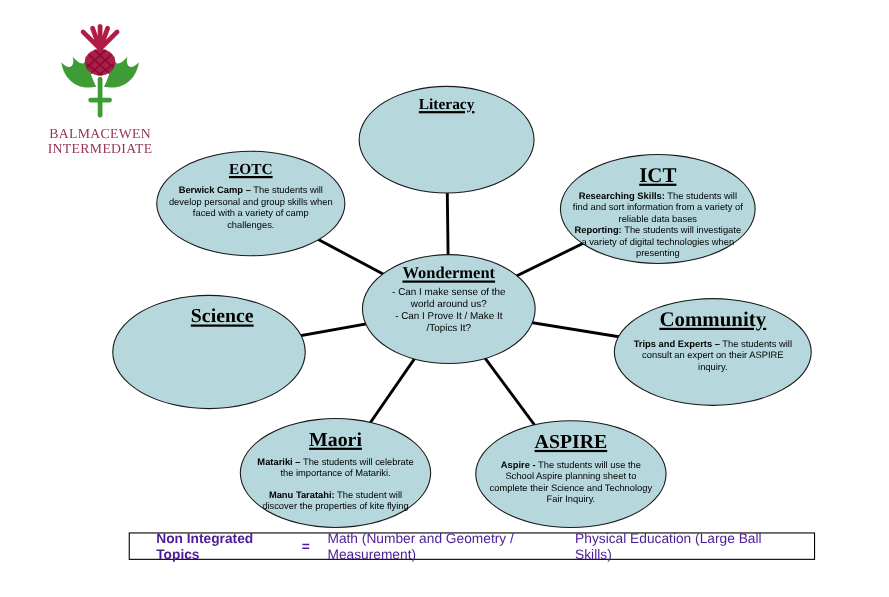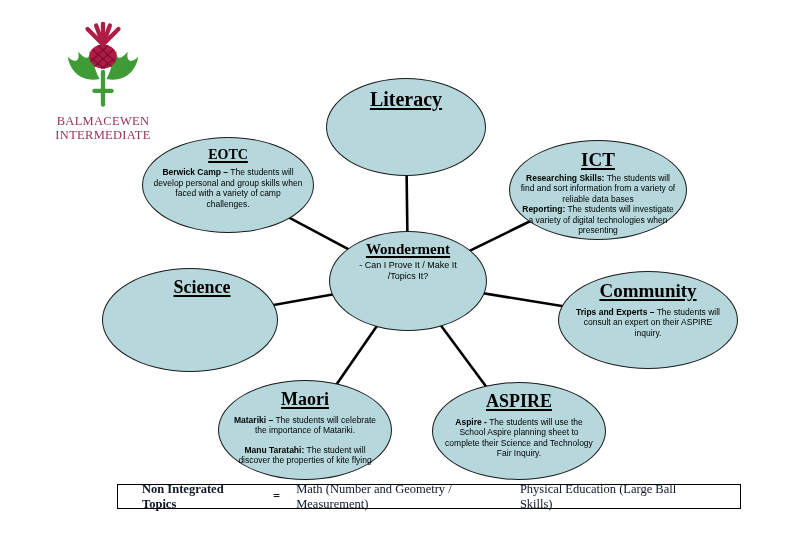--- a/index.html
+++ b/index.html
@@ -28,31 +28,31 @@
     font-family:"Liberation Serif", serif;font-weight:bold;
     text-decoration:underline;text-decoration-thickness:1.5px;text-underline-offset:2px;
     margin-top:9px;line-height:1.1;
   }
   .node-body{
     font-size:8.5px;line-height:10.5px;max-width:88%;margin-top:2px;
   }
   .seg b{font-weight:bold;}
   .seg .blk{display:block;}
   .seg.gap{margin-top:9px;}
-  .logo{position:absolute;left:44px;top:22px;width:118px;text-align:center;}
+  .logo{position:absolute;left:32px;top:22px;width:118px;text-align:center;}
   .logo svg{display:block;margin:0 auto;}
   .logo-text{
     font-family:"Liberation Serif", serif;color:var(--logo-text-color);
     font-size:12.5px;line-height:14px;letter-spacing:0.3px;margin-top:4px;
   }
   .footer{
     position:absolute;left:117px;top:484px;width:624px;height:25px;
     border:1.8px solid #000;box-sizing:border-box;background:#fff;
     display:flex;align-items:center;
-    font-family:Liberation Serif, serif;font-size:12.5px;color:#0f172a;
+    font-family:Liberation Sans, sans-serif;font-size:12.5px;color:#4c1d95;
     padding:0 34px 0 24px;
   }
   .footer .lbl{font-weight:bold;}
   .footer .eq{margin:0 16px 0 16px;font-weight:bold;}
   .footer .item2{margin-left:auto;}
 </style>
 </head>
 <body>
 
 <div class="stage">
@@ -96,41 +96,42 @@
         <line x1="64" y1="42" x2="48" y2="54"></line>
       </g>
     </svg>
     <div class="logo-text">
       <div>BALMACEWEN</div>
       <div>INTERMEDIATE</div>
     </div>
   </div>
 
   <div class="node" style="left:326px;top:78px;width:160px;height:98px;">
-    <div class="node-title" style="font-size:20px;">Literacy</div>
+    <div class="node-title" style="font-size:14px;">Literacy</div>
   </div>
 
   <div class="node" style="left:509px;top:140px;width:178px;height:100px;">
     <div class="node-title" style="font-size:19px;">ICT</div>
     <div class="node-body">
       <div class="seg"><b>Researching Skills:</b><span> The students will find and sort information from a variety of reliable data bases</span></div>
       <div class="seg"><b>Reporting:</b><span> The students will investigate a variety of digital technologies when presenting</span></div>
     </div>
   </div>
 
   <div class="node" style="left:142px;top:137px;width:172px;height:96px;">
     <div class="node-title" style="font-size:14px;">EOTC</div>
     <div class="node-body" style="margin-top:5px;">
       <div class="seg"><b>Berwick Camp –</b><span> The students will develop personal and group skills when faced with a variety of camp challenges.</span></div>
     </div>
   </div>
 
   <div class="node" style="left:329px;top:231px;width:158px;height:100px;">
     <div class="node-title" style="font-size:15px;">Wonderment</div>
     <div class="node-body" style="font-size:9px;line-height:11px;max-width:120px;">
+      <div class="seg">- Can I make sense of the world around us?</div>
       <div class="seg">- Can I Prove It / Make It /Topics It?</div>
     </div>
   </div>
 
   <div class="node" style="left:558px;top:271px;width:180px;height:98px;">
     <div class="node-title" style="font-size:19px;">Community</div>
     <div class="node-body" style="margin-top:5px;">
       <div class="seg"><b>Trips and Experts –</b><span> The students will consult an expert on their ASPIRE inquiry.</span></div>
     </div>
   </div>

